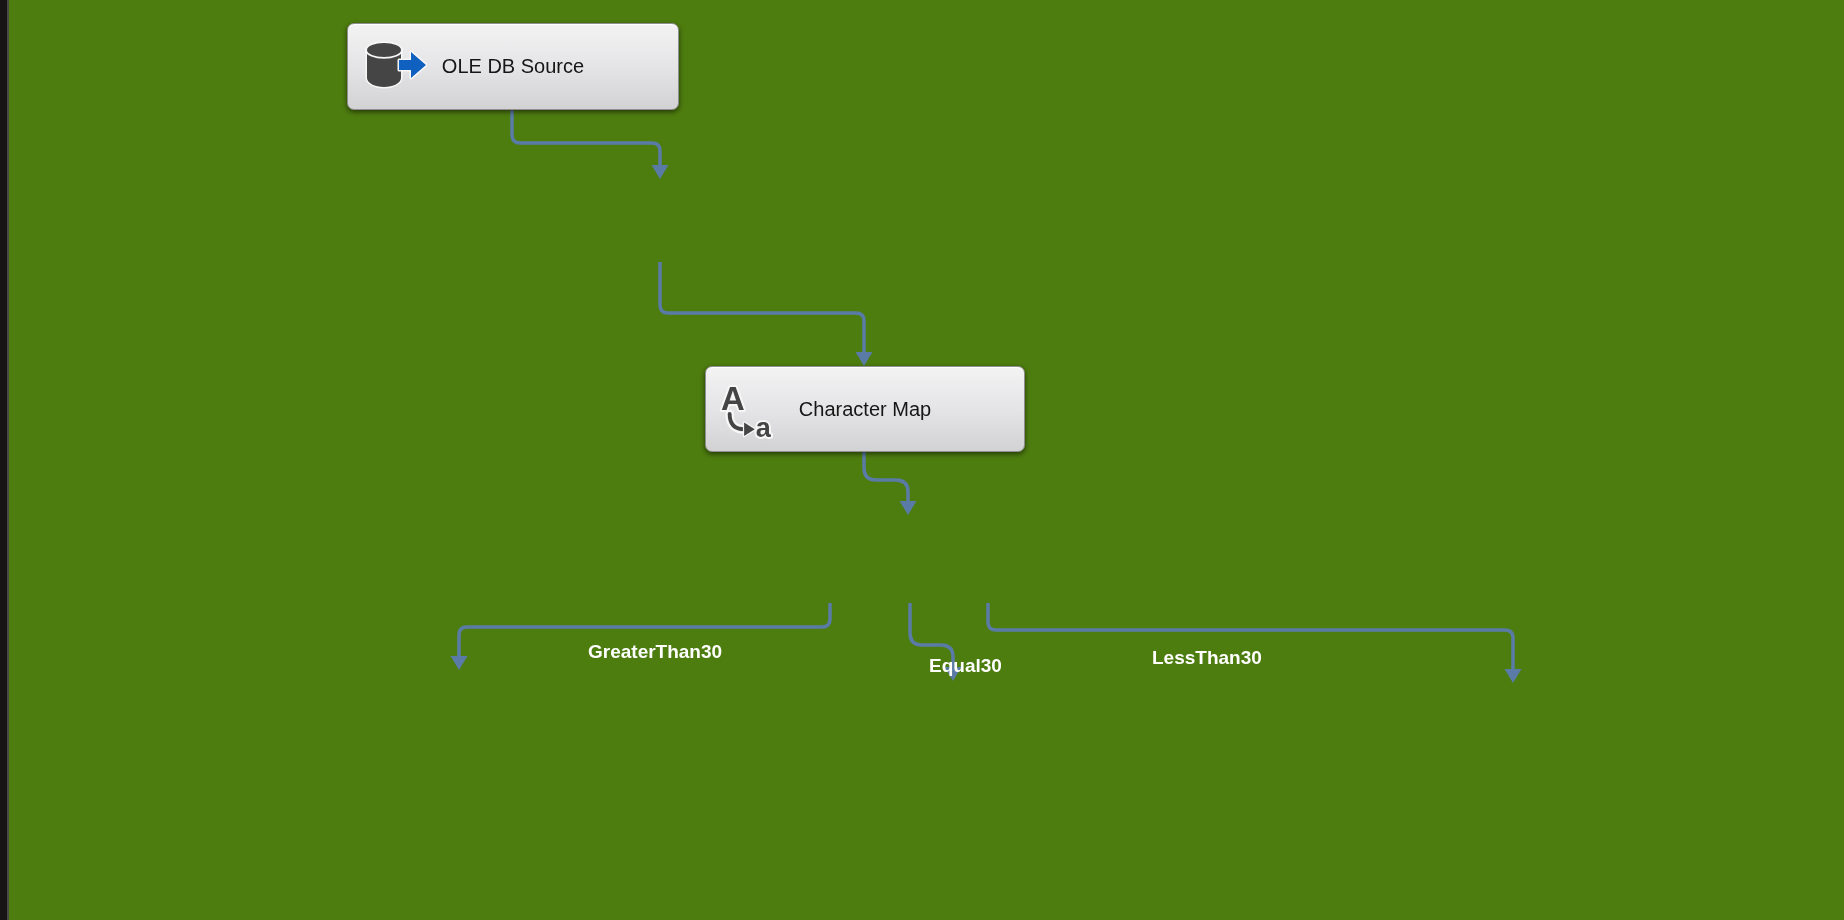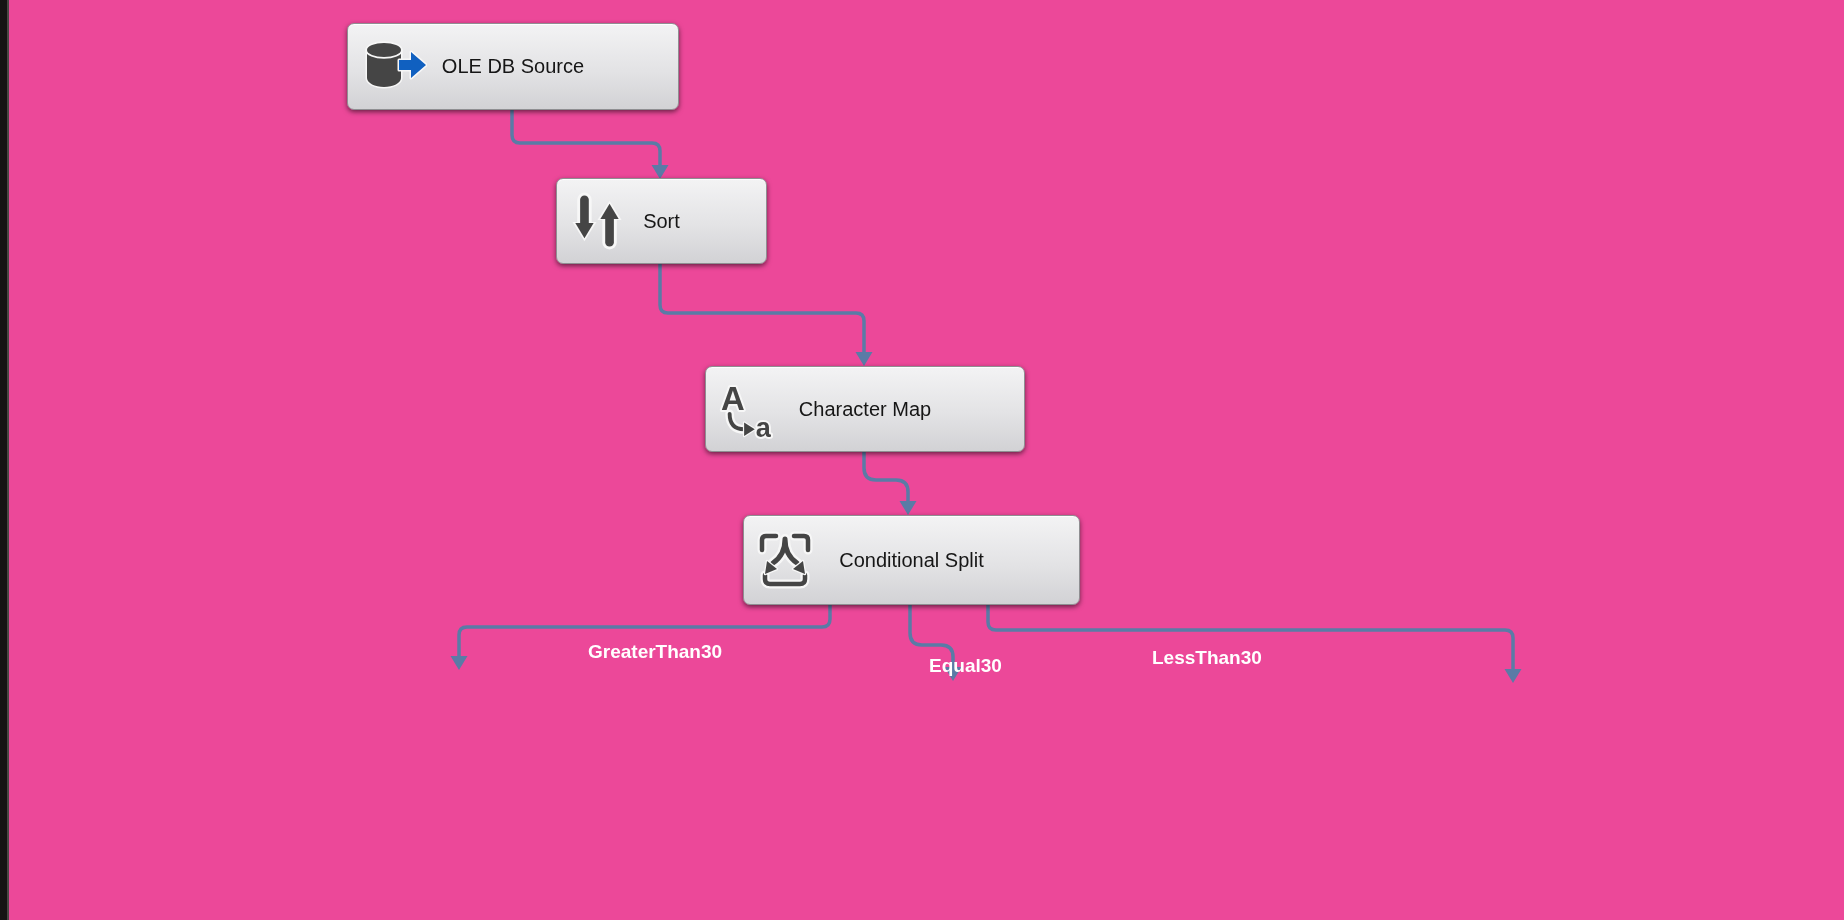--- a/index.html
+++ b/index.html
@@ -1,16 +1,16 @@
 <!DOCTYPE html>
 <html><head>
 <meta charset="utf-8">
 <style>
   html,body{margin:0;padding:0;background:#232020;}
-  .canvas{position:relative;width:1844px;height:920px;background:#ec4899;overflow:hidden;
+  .canvas{position:relative;width:1844px;height:920px;background:#4d7c0f;overflow:hidden;
           font-family:"Liberation Sans",sans-serif;}
   .frame-dark{position:absolute;left:0;top:0;width:7px;height:100%;background:#151313;}
   .frame-line{position:absolute;left:7px;top:0;width:2px;height:100%;background:#4a4744;}
   .wires{position:absolute;left:0;top:0;}
   .wire{fill:none;stroke:#5a7ba6;stroke-width:3.5;}
   .head{fill:#5a7ba6;stroke:none;}
   .node{position:absolute;border-radius:7px;border:1px solid #8f8f92;
         background:linear-gradient(180deg,#f3f3f4 0%,#e3e3e5 55%,#d2d2d5 100%);
         box-shadow:inset 0 1px 0 rgba(255,255,255,.9), 0 2px 5px rgba(0,0,0,.55);
         display:flex;align-items:center;justify-content:center;}
@@ -62,62 +62,34 @@
     <span class="icon">
       <svg width="66" height="58" viewBox="0 0 66 58">
         <path class="fill-ink" d="M6 12 V40 C6 45 14 49 23 49 C32 49 40 45 40 40 V12 Z"></path>
         <ellipse class="fill-ink" cx="23" cy="12" rx="17" ry="7" style="stroke-width:3.5"></ellipse>
         <polygon class="fill-blue" points="38,22 50,22 50,14 65,27 50,40 50,32 38,32"></polygon>
       </svg>
     </span>
     <span class="label">OLE DB Source</span>
   </div>
 
-  <div class="node" style="left:556px;top:178px;width:209px;height:84px">
-    <span class="icon">
-      <svg width="54" height="58" viewBox="0 0 56 60">
-        <path class="halo" style="stroke-width:15" d="M15 8 V33"></path>
-        <path class="halo" style="stroke-width:15" d="M41 52 V27"></path>
-        <polygon points="2.5,31 27.5,31 15,51" fill="#f7f7f7"></polygon>
-        <polygon points="28.5,29 53.5,29 41,9" fill="#f7f7f7"></polygon>
-        <path class="ink" style="stroke-width:9" d="M15 8 V33"></path>
-        <polygon points="5.5,32 24.5,32 15,48" fill="#454545"></polygon>
-        <path class="ink" style="stroke-width:9" d="M41 52 V27"></path>
-        <polygon points="31.5,28 50.5,28 41,12" fill="#454545"></polygon>
-      </svg>
-    </span>
-    <span class="label">Sort</span>
-  </div>
 
   <div class="node" style="left:705px;top:366px;width:318px;height:84px">
     <span class="icon">
       <svg width="58" height="60" viewBox="0 0 60 62">
         <text class="glyph" x="2" y="32" font-size="34">A</text>
         <path class="halo" style="stroke-width:9" d="M11 36 Q11 52 26 52"></path>
         <path class="ink" style="stroke-width:4" d="M11 36 Q11 52 26 52"></path>
         <polygon class="fill-ink" style="stroke-width:2.5" points="26,45 26,59 37,52"></polygon>
         <text class="glyph" x="38" y="60" font-size="28">a</text>
       </svg>
     </span>
     <span class="label">Character Map</span>
   </div>
 
-  <div class="node" style="left:743px;top:515px;width:335px;height:88px">
-    <span class="icon">
-      <svg width="56" height="58" viewBox="0 0 56 58">
-        <path class="halo" style="stroke-width:9" d="M5 19 V9 Q5 5 9 5 H19 M37 5 H47 Q51 5 51 9 V19 M8 44 V48 Q8 53 13 53 H43 Q48 53 48 48 V44"></path>
-        <path class="ink" style="stroke-width:4.5" d="M5 19 V9 Q5 5 9 5 H19 M37 5 H47 Q51 5 51 9 V19 M8 44 V48 Q8 53 13 53 H43 Q48 53 48 48 V44"></path>
-        <path class="halo" style="stroke-width:10" d="M28 8 Q28 24 16 32 M28 8 Q28 24 40 32"></path>
-        <path class="ink" style="stroke-width:5" d="M28 8 Q28 24 16 32 M28 8 Q28 24 40 32"></path>
-        <polygon class="fill-ink" style="stroke-width:2.5" points="20,38 10,30 8,43"></polygon>
-        <polygon class="fill-ink" style="stroke-width:2.5" points="36,38 46,30 48,43"></polygon>
-      </svg>
-    </span>
-    <span class="label">Conditional Split</span>
-  </div>
 
 
 
 
   <div class="edge-label" style="left:588px;top:641px">GreaterThan30</div>
   <div class="edge-label" style="left:929px;top:655px">Equal30</div>
   <div class="edge-label" style="left:1152px;top:647px">LessThan30</div>
 </div>
 
 </body></html>

